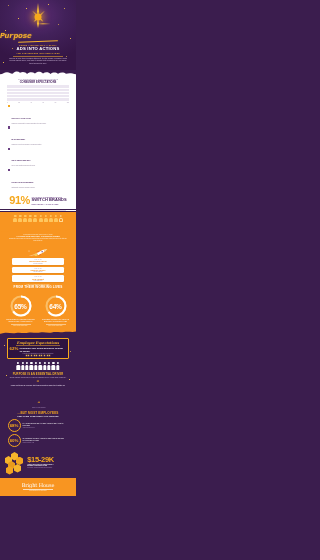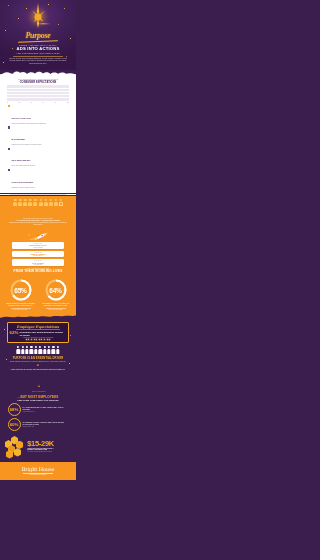--- a/index.html
+++ b/index.html
@@ -37,24 +37,24 @@
     position: absolute; left: 50%; top: 14px; transform: translate(-50%,-50%);
     width: 7px; height: 7px; background: #f6a91c; border-radius: 50%;
     box-shadow: 0 0 6px 3px rgba(246,169,28,.55);
   }
   .bigstar .ray {
     position: absolute; left: 50%; top: 14px;
     background: linear-gradient(to top, rgba(246,169,28,0), #fbbf3b 40%, rgba(246,169,28,0));
     transform-origin: 50% 100%;
   }
   .logo-script {
-    font-family: Liberation Serif, serif;
+    font-family: Liberation Mono, monospace;
     font-style: italic; font-weight: bold;
     font-size: 8px; color: #f6b22c;
-    text-align: center; letter-spacing: -.3px;
+    letter-spacing: -.3px;
     margin: -2px 0 0;
     text-shadow: 0 0 2px rgba(246,178,44,.5);
   }
   .logo-underline {
     width: 40px; height: 1.2px; margin: .6px auto 2px;
     background: #f6b22c; border-radius: 1px;
     transform: skewY(-2deg);
   }
   .hero-l1 { font-size: 2px; font-weight: bold; color: #f6b22c; letter-spacing: .25px; text-align: center; }
   .hero-l2 { font-size: 4.2px; font-weight: bold; color: #ffffff; letter-spacing: .2px; text-align: center; margin: .6px 0; }
@@ -314,20 +314,28 @@
       <div class="legend-item">
         <span class="legend-sw" style="background:#6b4083"></span>
         <span class="legend-txt">
           <span class="legend-name">PROTECT THE ENVIRONMENT</span>
           <span class="legend-desc" style="display:block">Sustainability influences purchase decisions</span>
         </span>
       </div>
     </div>
   </div>
 
+  <div class="sec band91">
+    <div class="pct-big">91%</div>
+    <div class="pct-txt">
+      <div class="pct-l1">OF GLOBAL CONSUMERS WOULD</div>
+      <div class="pct-l2">SWITCH BRANDS</div>
+      <div class="pct-l3">SUPPORTING A GOOD CAUSE</div>
+    </div>
+  </div>
   <div style="background:#fff">
       <div class="band91-rule"></div>
     </div>
 
   <div class="sec orange-sec">
     <div class="people-row">
       <span class="person on">
           <i class="head"></i>
           <i class="body"></i>
         </span>

